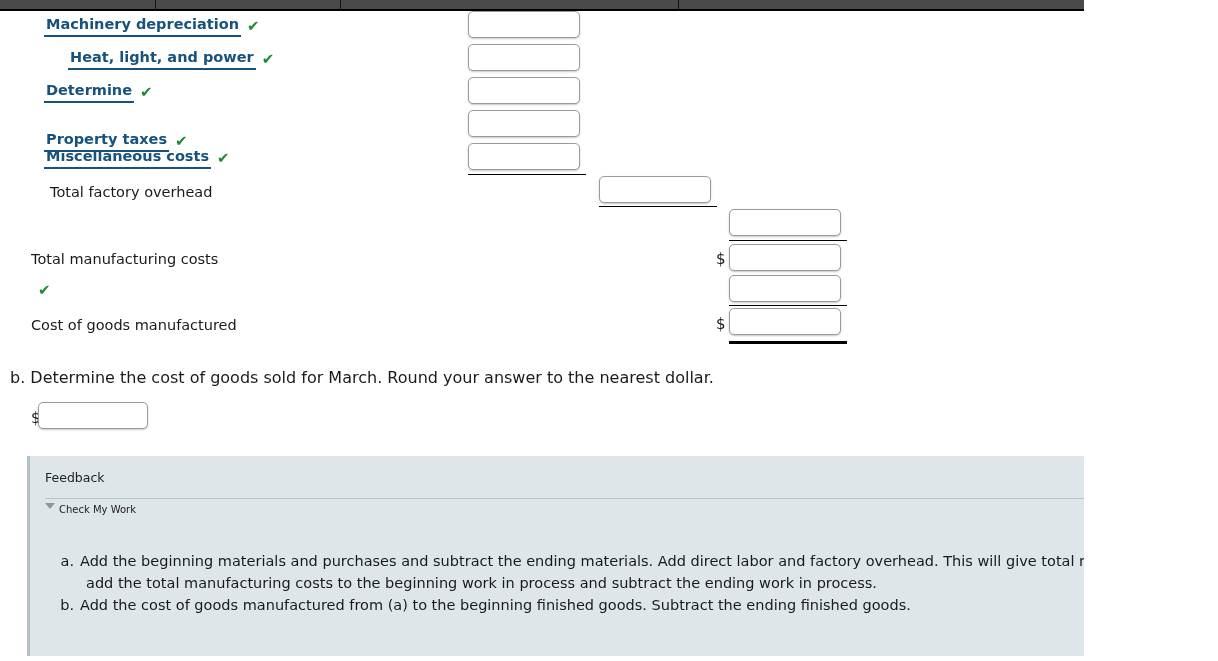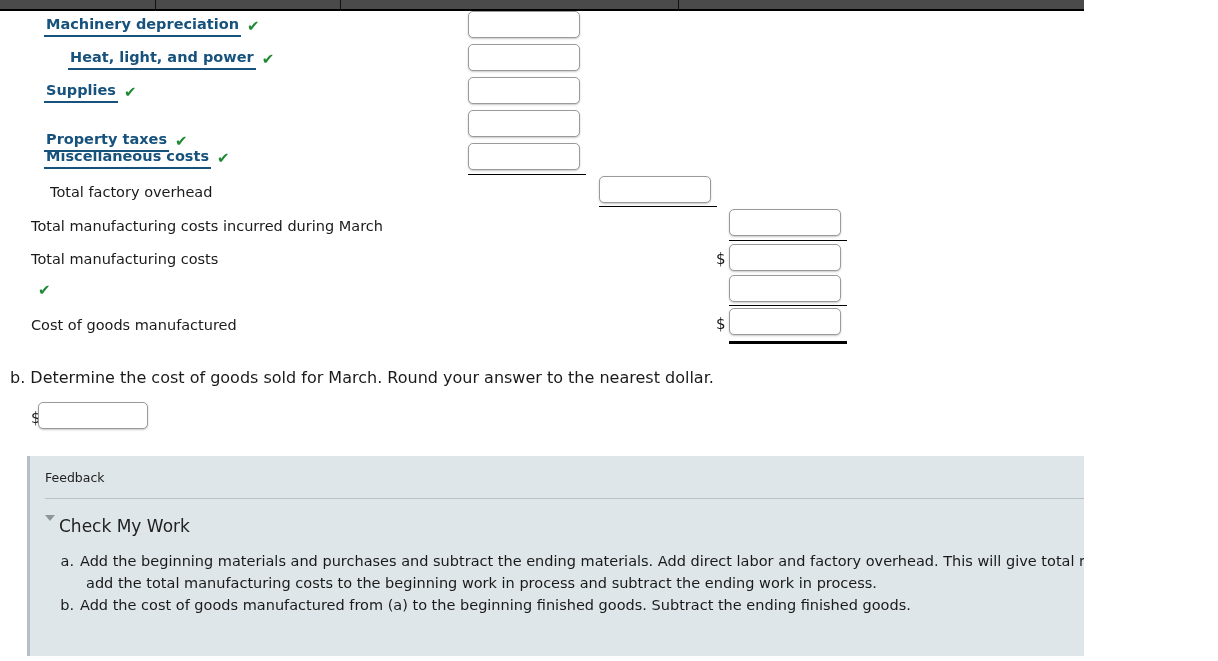--- a/index.html
+++ b/index.html
@@ -127,22 +127,22 @@
     position: absolute;
     left: 15px;
     top: 42px;
     width: 1160px;
     height: 1px;
     background: #b9c4c9;
   }
   .cmw {
     position: absolute;
     left: 15px;
-    top: 60px;
-    font-size: 17px;
+    top: 48px;
+    font-size: 10px;
     color: #222222;
     display: flex;
     align-items: flex-start;
     cursor: pointer;
   }
   .tri {
     display: inline-block;
     width: 0; height: 0;
     border-left: 5px solid transparent;
     border-right: 5px solid transparent;
@@ -191,41 +191,38 @@
     <span class="label-link">Machinery depreciation</span>
     <span class="check">✔</span>
   </div>
 
   <div class="row" style="left:44px; top:45px;margin-left:24px;">
     <span class="label-link">Heat, light, and power</span>
     <span class="check">✔</span>
   </div>
 
   <div class="row" style="left:44px; top:78px;">
-    <span class="label-link">Supplies</span>
+    <span class="label-link">Determine</span>
     <span class="check">✔</span>
   </div>
 
   <div class="row" style="left:44px; top:127px;">
     <span class="label-link">Property taxes</span>
     <span class="check">✔</span>
   </div>
 
   <div class="row" style="left:44px; top:144px;">
     <span class="label-link">Miscellaneous costs</span>
     <span class="check">✔</span>
   </div>
 
   <div class="row" style="left:50px; top:178px;">
     <span class="label-plain">Total factory overhead</span>
   </div>
 
-  <div class="row" style="left:31px; top:212px;">
-    <span class="label-plain">Total manufacturing costs incurred during March</span>
-  </div>
 
   <div class="row" style="left:31px; top:245px;">
     <span class="label-plain">Total manufacturing costs</span>
   </div>
 
   <div class="row" style="left:32px; top:276px;">
     <span class="check">✔</span>
   </div>
 
   <div class="row" style="left:31px; top:311px;">

